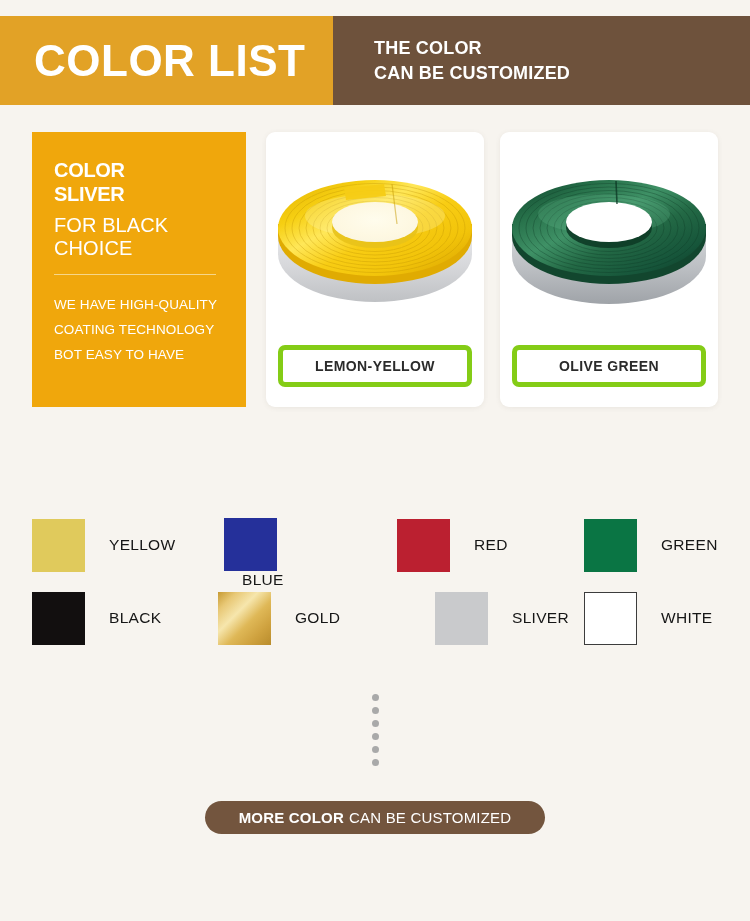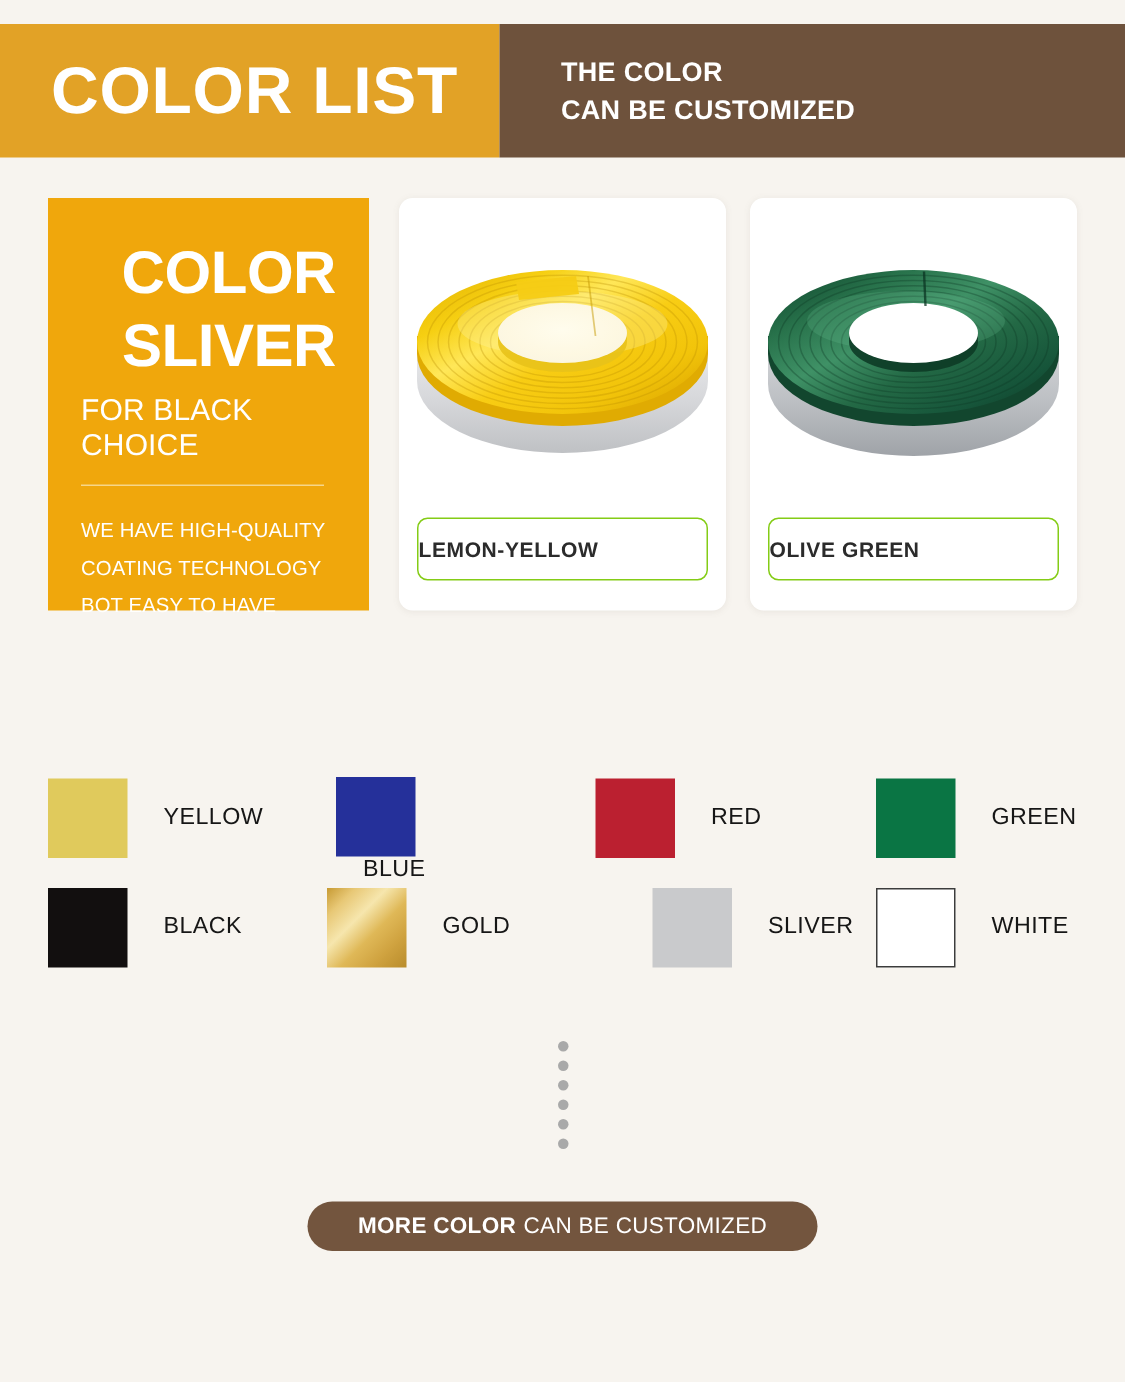--- a/index.html
+++ b/index.html
@@ -77,25 +77,24 @@
     position: absolute;
     left: 32px;
     top: 0;
     width: 214px;
     height: 275px;
     background: #f0a70c;
     padding: 26px 22px 0 22px;
   }
   .promo-h1 {
     color: #ffffff;
-    font-size: 40px;
+    font-size: 20px;
     font-weight: bold;
     line-height: 1.22;
     letter-spacing: -0.3px;
-    text-align: right;
   }
   .promo-h2 {
     color: #ffffff;
     font-size: 20px;
     font-weight: normal;
     margin-top: 7px;
     letter-spacing: 0.1px;
   }
   .promo-rule {
     width: 162px;
@@ -130,26 +129,26 @@
     width: 218px;
     height: 170px;
   }
 
   .pcard-label {
     position: absolute;
     left: 12px;
     bottom: 20px;
     width: 194px;
     height: 42px;
-    border: 1px solid #84cc16;
+    border: 5px solid #84cc16;
     border-radius: 7px;
     background: #ffffff;
     display: flex;
     align-items: center;
-    justify-content: flex-start;
+    justify-content: center;
   }
   .pcard-label span {
     color: #2b2b2b;
     font-size: 14px;
     font-weight: bold;
     letter-spacing: 0.4px;
   }
 
   
   .swatch-grid {

